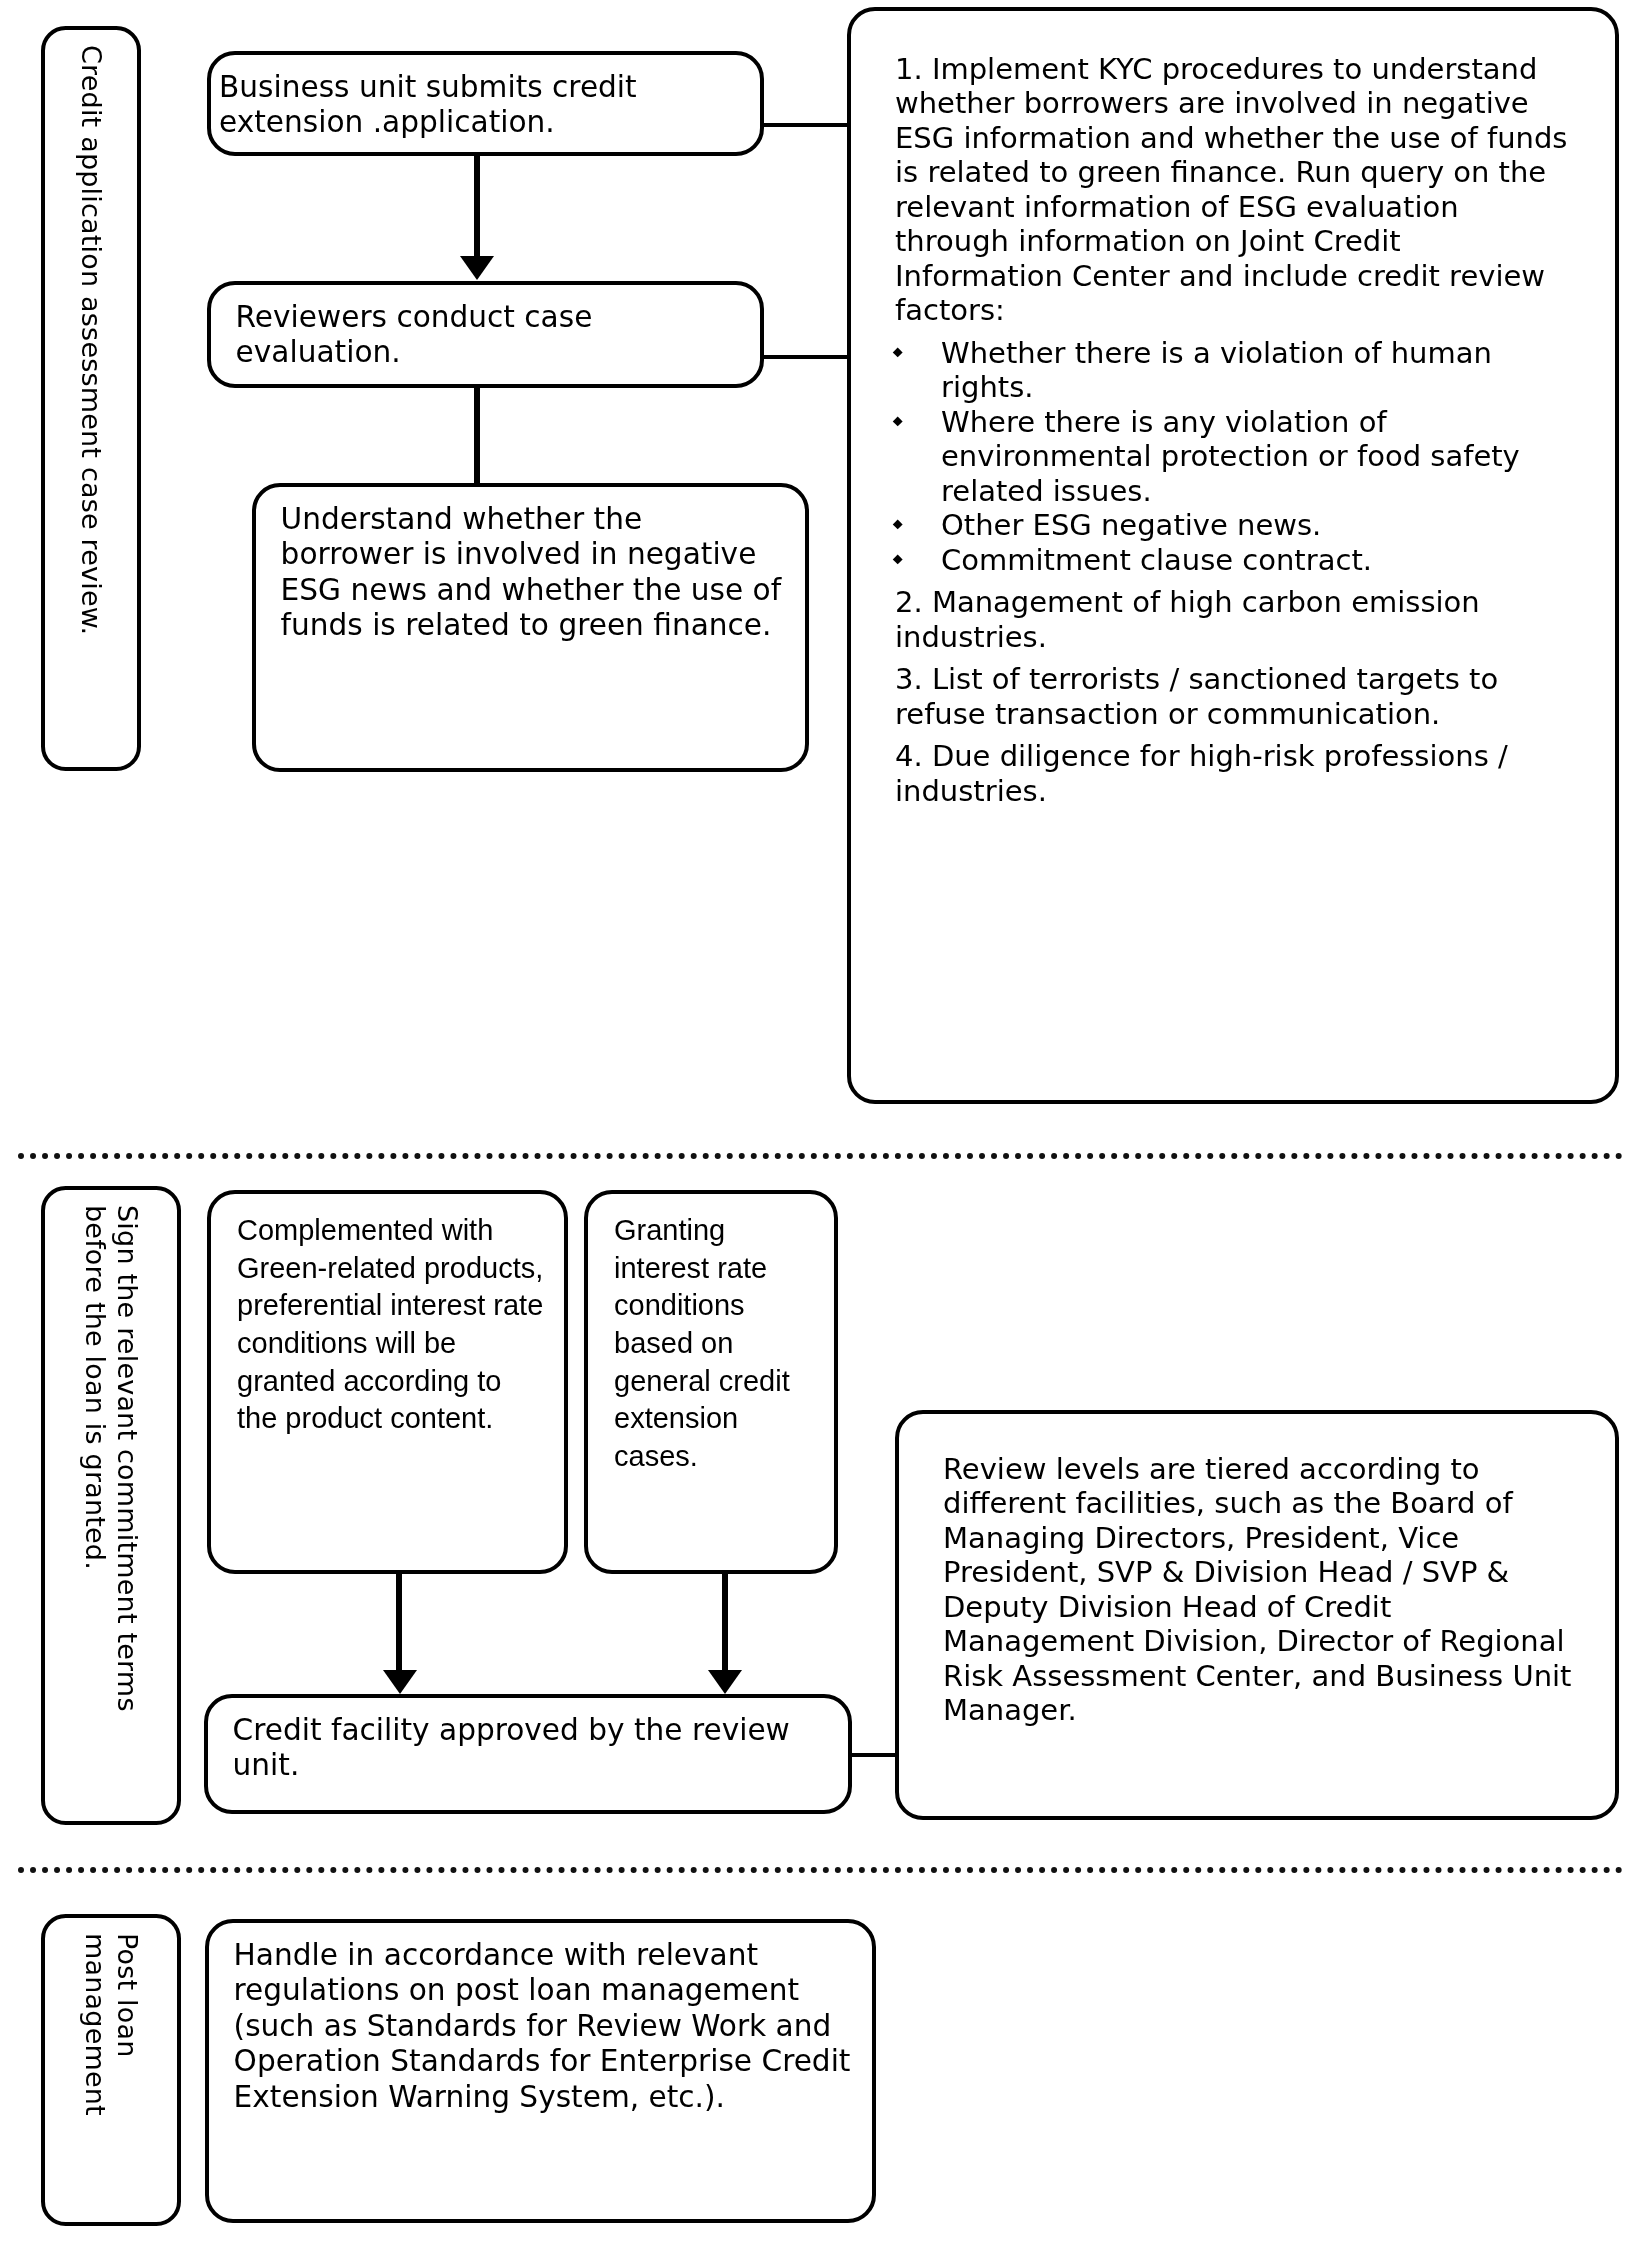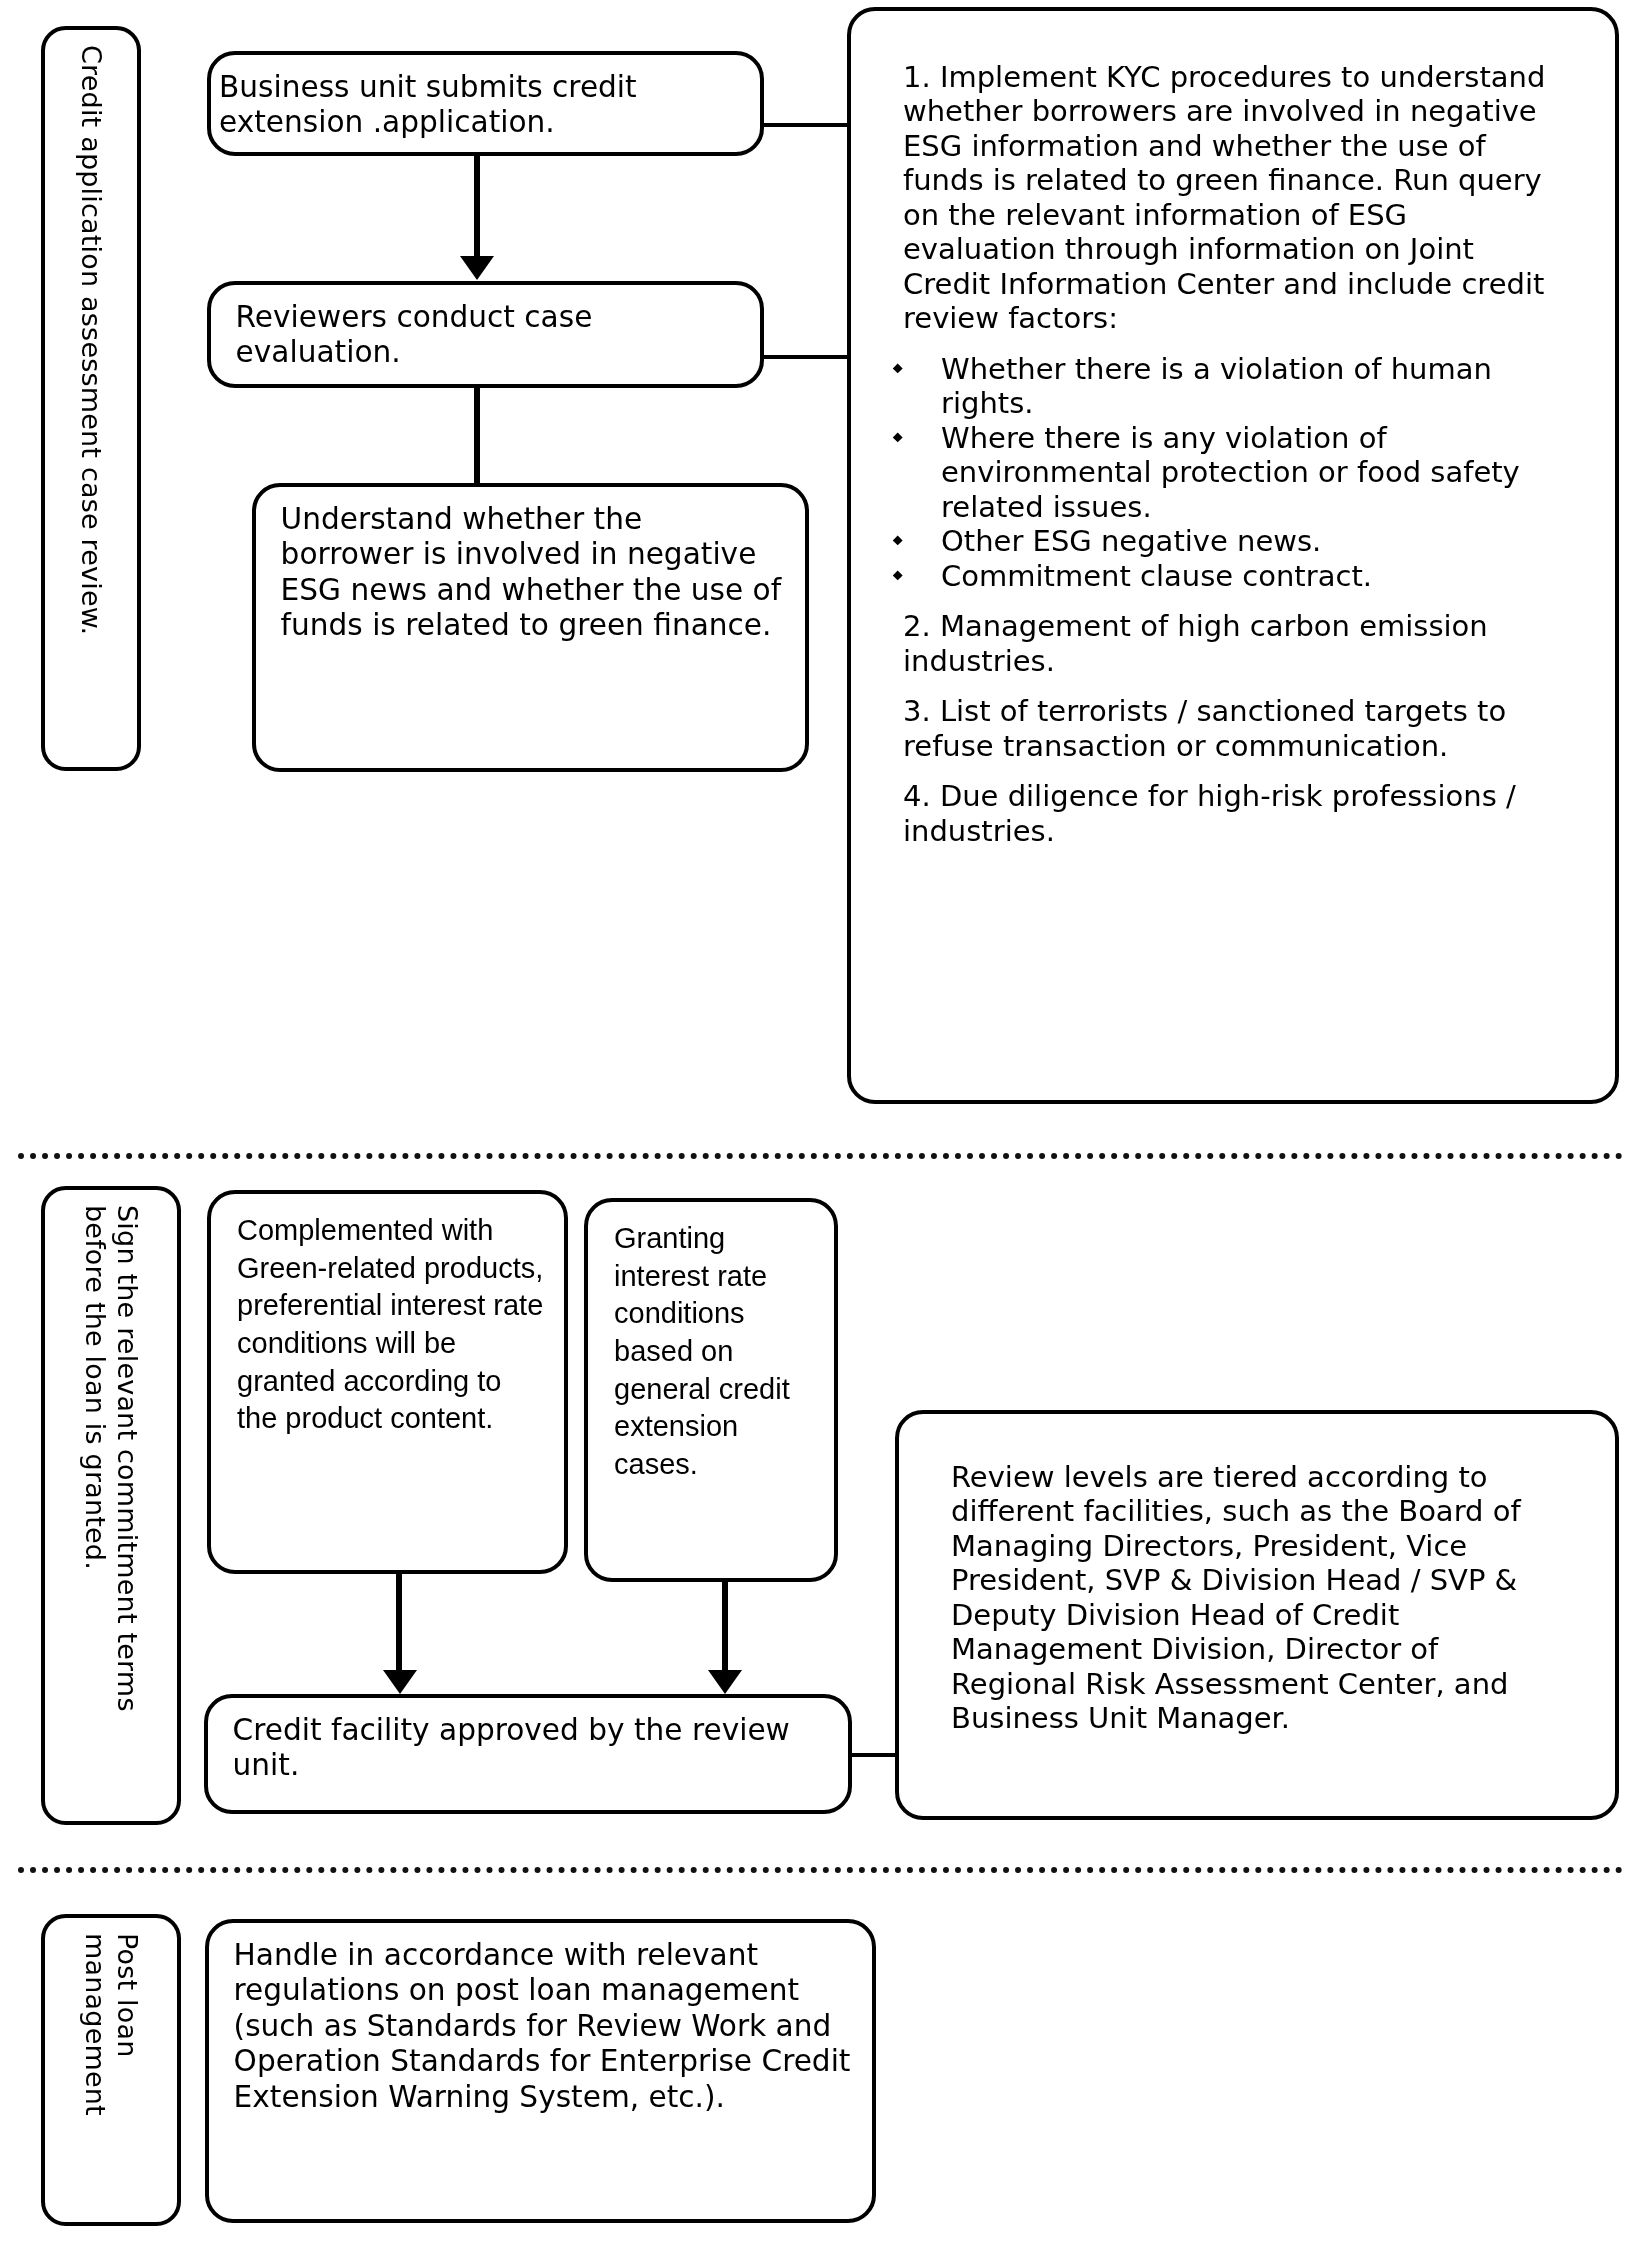--- a/index.html
+++ b/index.html
@@ -87,21 +87,21 @@
     border-top: 6.6px dotted #111111;
     z-index: 1;
   }
 
   
   .panel-text {
     font-size: 29px;
     line-height: 1.19;
   }
   .panel-text p {
-    margin: 16px;
+    margin: 8px;
   }
   ul.bullets {
     list-style: none;
     margin: 0;
     padding: 0;
   }
   ul.bullets li {
     position: relative;
     padding-left: 54px;
     margin: 0;
@@ -174,21 +174,21 @@
 
   <div class="vbox" style="left:41px; top:1186px; width:140px; height:639px;">
     <span class="vlabel" style="font-size:27px;">Sign the relevant commitment terms
 before the loan is granted.</span>
   </div>
 
   <div class="box pad softface" style="left:207px; top:1190px; width:361px; height:384px; padding:18px 18px 11.5px 26px;">
     <span>Complemented with Green-related products, preferential interest rate conditions will be granted according to the product content.</span>
   </div>
 
-  <div class="box pad softface" style="left:584px; top:1190px; width:254px; height:384px; padding:18px 18px 11.5px 26px;margin-top:8px;">
+  <div class="box pad softface" style="left:584px; top:1190px; width:254px; height:384px; padding:18px 18px 11.5px 26px;">
     <span>Granting interest rate conditions based on general credit extension cases.</span>
   </div>
 
   <div class="vline" style="left:396px; top:1574px; height:100px;"></div>
   <div class="arrowhead" style="left:383px; top:1670px;"></div>
 
   <div class="vline" style="left:722px; top:1574px; height:100px;"></div>
   <div class="arrowhead" style="left:708px; top:1670px;"></div>
 
   <div class="box pad flowtext" style="left:204px; top:1694px; width:648px; height:120px;">

